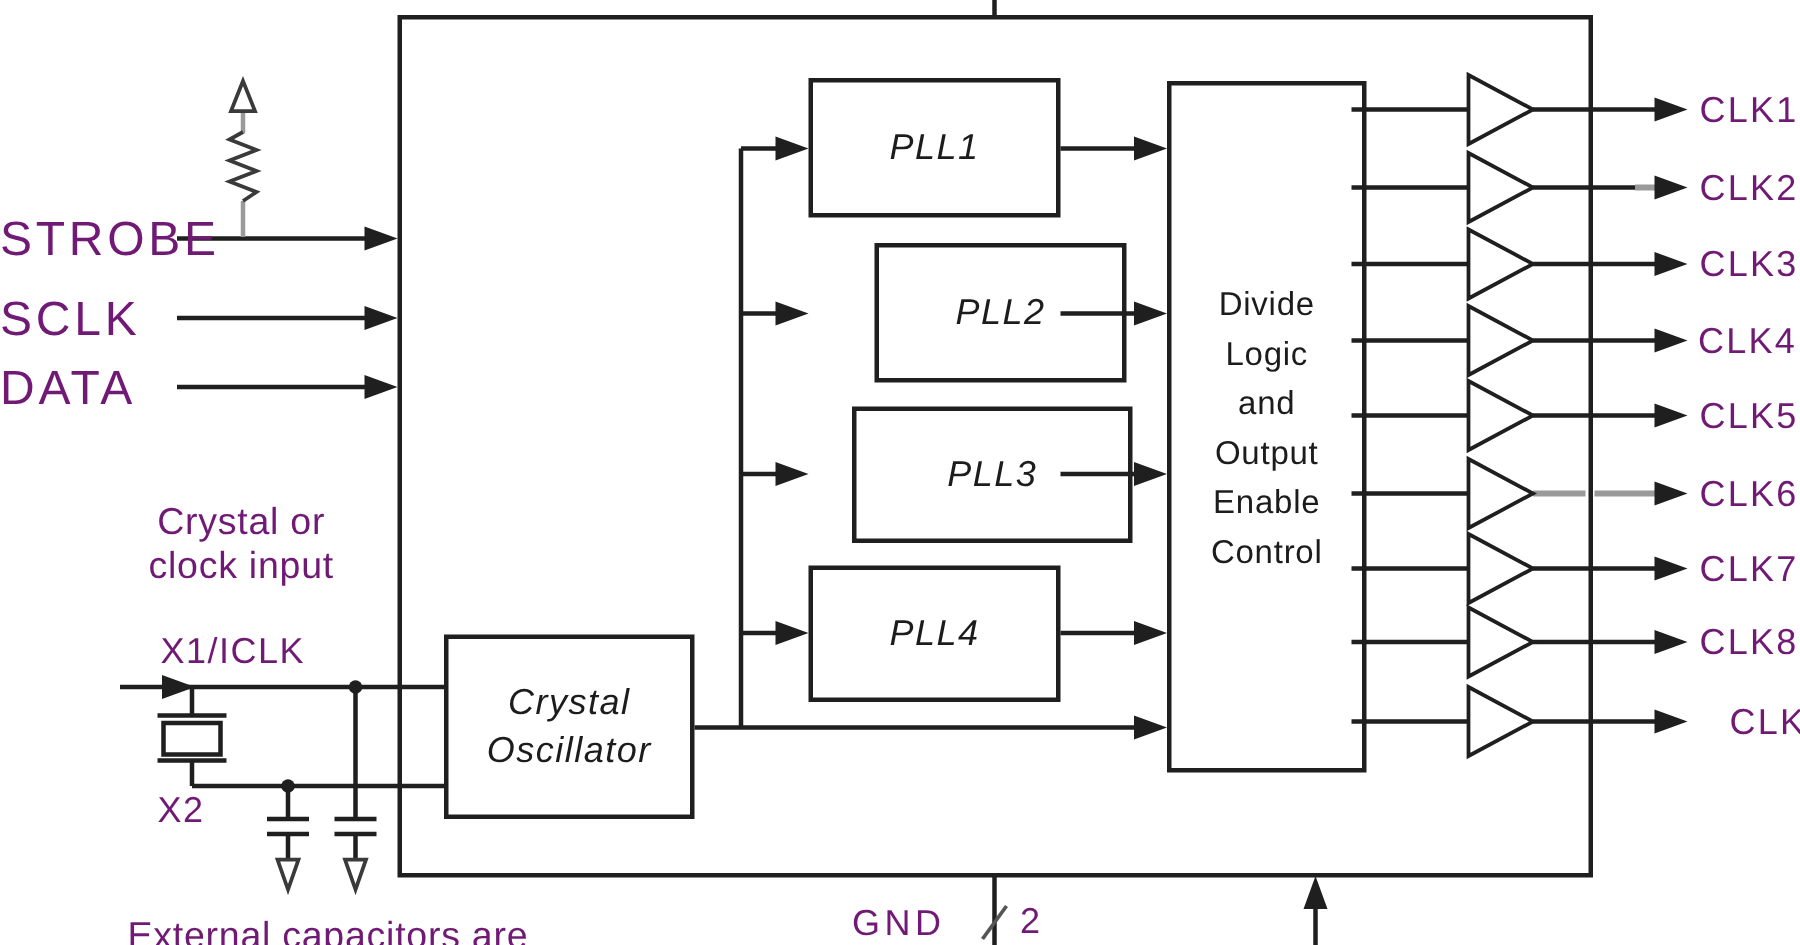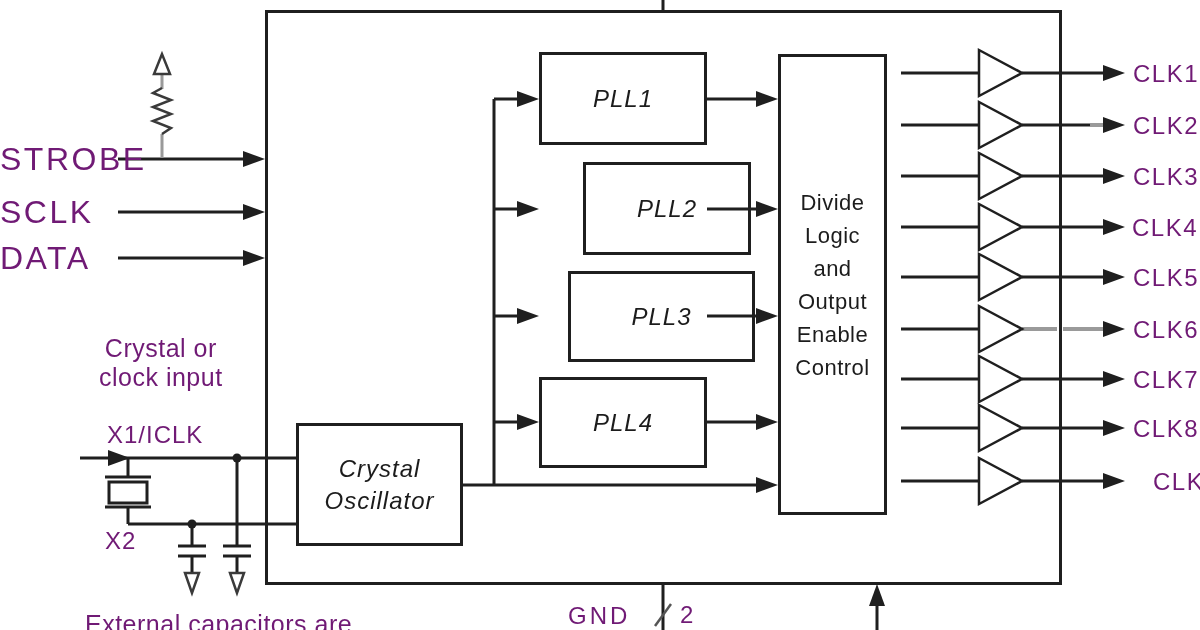--- a/index.html
+++ b/index.html
@@ -37,21 +37,21 @@
   <div class="box" style="left:539px;top:162px;width:168px;height:93px;margin-left:44px;">
     <div class="block-text">PLL2</div>
   </div>
   <div class="box" style="left:568px;top:271px;width:187px;height:91px;">
     <div class="block-text">PLL3</div>
   </div>
   <div class="box" style="left:539px;top:377px;width:168px;height:91px;">
     <div class="block-text">PLL4</div>
   </div>
 
-  <div class="box" style="left:778px;top:54px;width:109px;height:461px;">
+  <div class="box" style="left:778px;top:54px;width:133px;height:461px;">
     <div class="divide-text">Divide</div>
     <div class="divide-text">Logic</div>
     <div class="divide-text">and</div>
     <div class="divide-text">Output</div>
     <div class="divide-text">Enable</div>
     <div class="divide-text">Control</div>
   </div>
 
   <div class="box" style="left:296px;top:423px;width:167px;height:123px;">
     <div class="block-text">Crystal</div>

